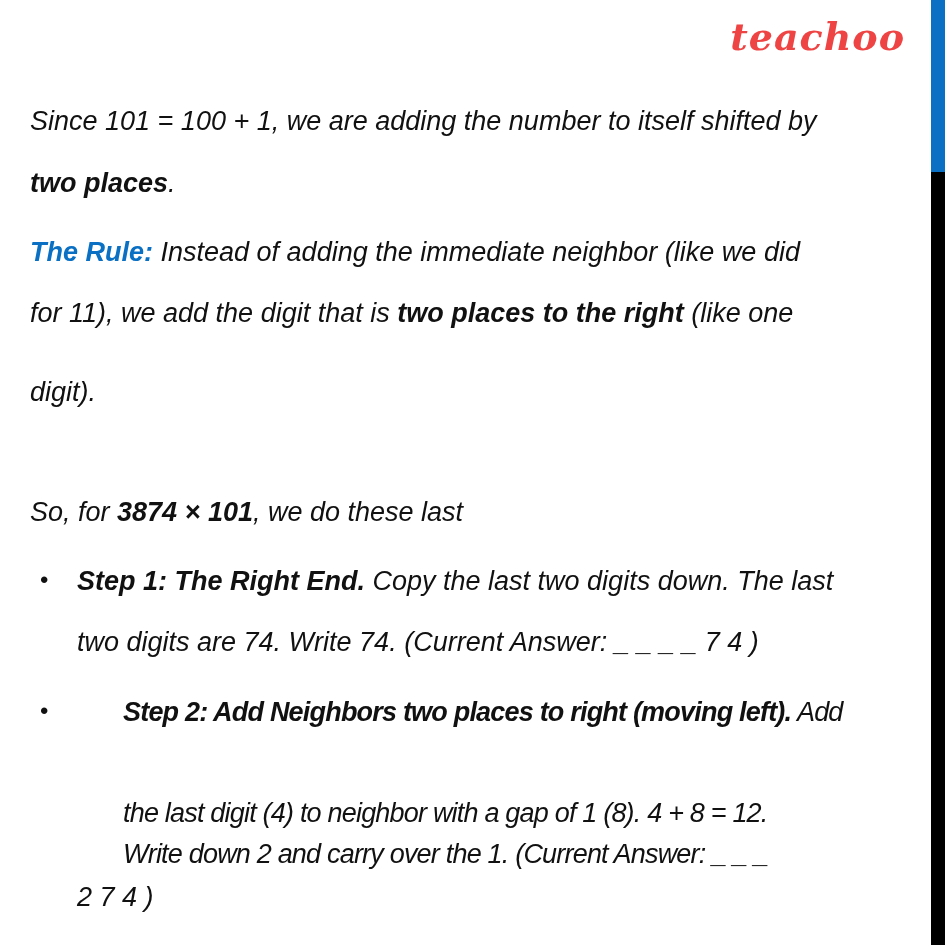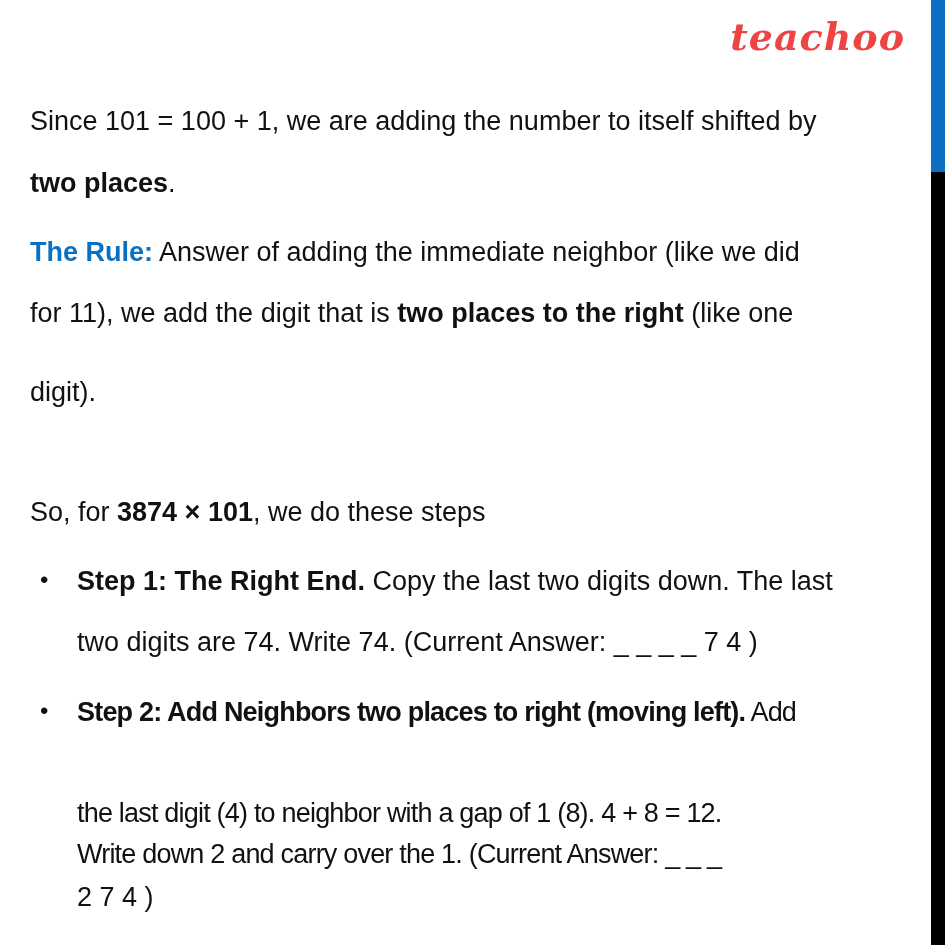--- a/index.html
+++ b/index.html
@@ -10,56 +10,56 @@
     }
     .logo {
       position: absolute; top: 14px; right: 40px;
       font-family: "DejaVu Serif", "Liberation Serif", serif;
       font-style: italic; font-weight: bold; font-size: 38px;
       letter-spacing: 1px; color: #ef4444;
     }
     .side-strip { position: absolute; left: 931px; top: 0; width: 14px; height: 945px; background: #000; }
     .side-strip .blue { position: absolute; left: 0; top: 0; width: 14px; height: 172px; background: #0a70c4; }
     .content { position: absolute; left: 30px; top: 0; width: 880px; font-size: 27px; }
-    .line { position: absolute; left: 0; white-space: nowrap; line-height: 34px; }
+    .line { position: absolute; left: 0; white-space: nowrap; line-height: 34px; font-style: italic; }
     .indent { left: 47px; }
     .bullet { position: absolute; left: 10px; font-size: 24px; line-height: 34px; }
     b { font-weight: bold; }
     .accent { color: #0a70c4; font-weight: bold; margin-top: 36px; }
-    .narrow { letter-spacing: -0.8px; }
+    .narrow { letter-spacing: -0.8px; margin-left: 46px; }
   </style>
 </head>
 <body>
 
 <div class="logo">teachoo</div>
 
 <div class="side-strip">
   <div class="blue"></div>
 </div>
 
 <div class="content">
   <div class="line" style="top:104px">
     <span>Since 101 = 100 + 1, we are adding the number to itself shifted by</span>
   </div>
   <div class="line" style="top:166px">
     <b>two places</b><span>.</span>
   </div>
 
   <div class="line" style="top:235px">
-    <span class="accent">The Rule:</span><span> Answer of adding the immediate neighbor (like we did</span>
+    <span class="accent">The Rule:</span><span> Instead of adding the immediate neighbor (like we did</span>
   </div>
   <div class="line" style="top:296px">
     <span>for 11), we add the digit that is </span><b>two places to the right</b><span> (like one</span>
   </div>
   <div class="line" style="top:375px">
     <span>digit).</span>
   </div>
 
   <div class="line" style="top:495px">
-    <span>So, for </span><b>3874 × 101</b><span>, we do these steps</span>
+    <span>So, for </span><b>3874 × 101</b><span>, we do these last</span>
   </div>
 
   <span class="bullet" style="top:563px">•</span>
   <div class="line indent" style="top:564px">
     <b>Step 1: The Right End.</b><span> Copy the last two digits down. The last</span>
   </div>
   <div class="line indent" style="top:625px">
     <span>two digits are 74. Write 74. (Current Answer: _ _ _ _ 7 4 )</span>
   </div>
 

